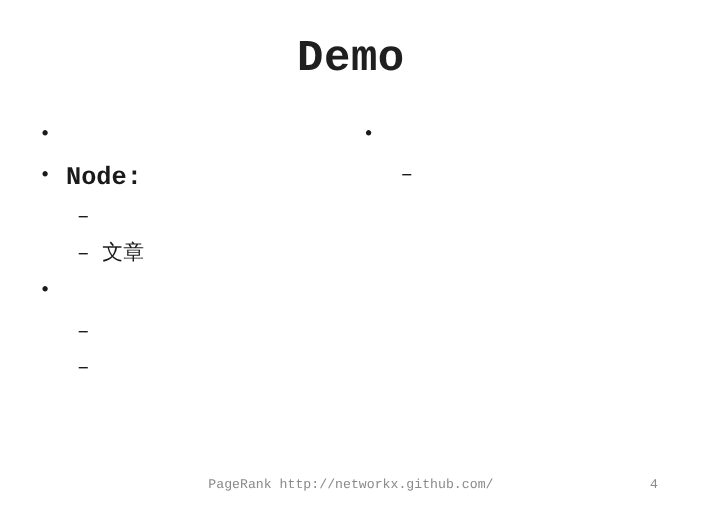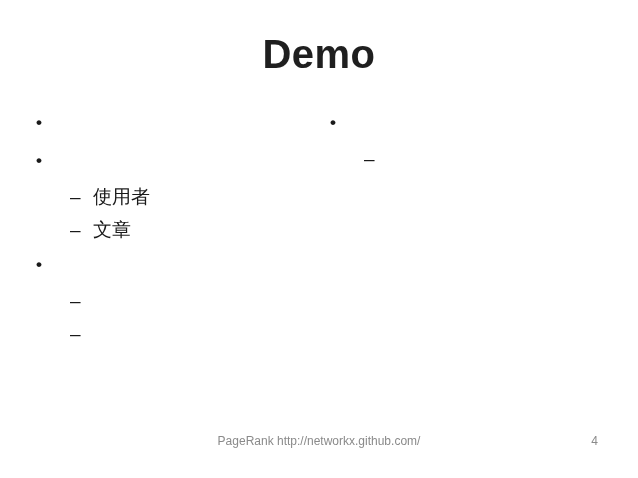--- a/index.html
+++ b/index.html
@@ -6,21 +6,21 @@
     margin: 0;
     padding: 0;
     background: #ffffff;
   }
   .slide {
     position: relative;
     width: 638px;
     height: 462px;
     background: #ffffff;
     overflow: hidden;
-    font-family: Liberation Sans, sans-serif;
+    font-family: Liberation Mono, monospace;
     color: #1a1a1a;
   }
   .slide-title {
     margin: 0;
     position: absolute;
     top: 32px;
     left: 0;
     width: 100%;
     text-align: center;
     font-size: 40px;
@@ -92,24 +92,24 @@
 <div class="slide">
 
   <h1 class="slide-title">Demo</h1>
 
   <div class="column left">
     <div class="line l1">
       <span class="marker">•</span>
     </div>
     <div class="line l1">
       <span class="marker">•</span>
+      <span class="txt">Node:</span>
     </div>
     <div class="line l2">
       <span class="marker">–</span>
-      <span class="txt">使用者</span>
     </div>
     <div class="line l2">
       <span class="marker">–</span>
       <span class="txt">文章</span>
     </div>
     <div class="line l1">
       <span class="marker">•</span>
     </div>
     <div class="line l2">
       <span class="marker">–</span>

